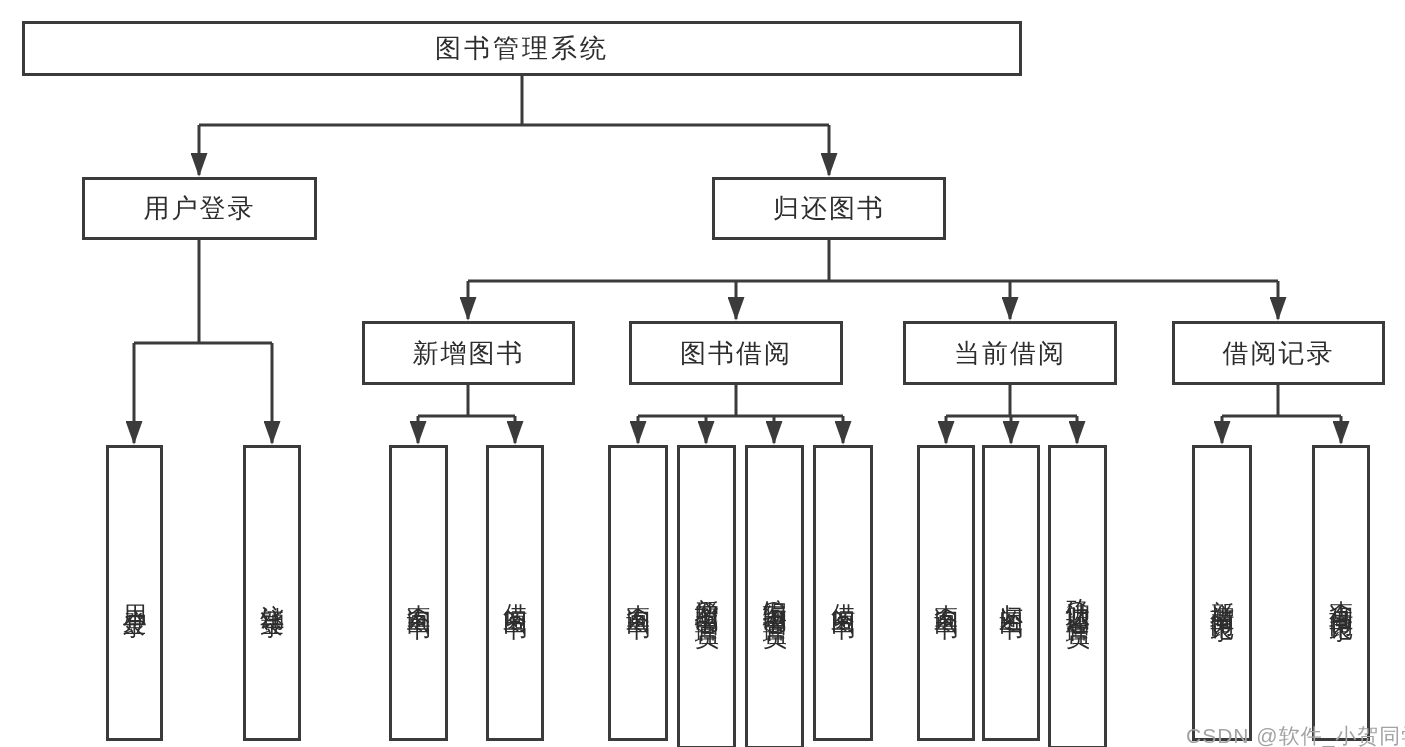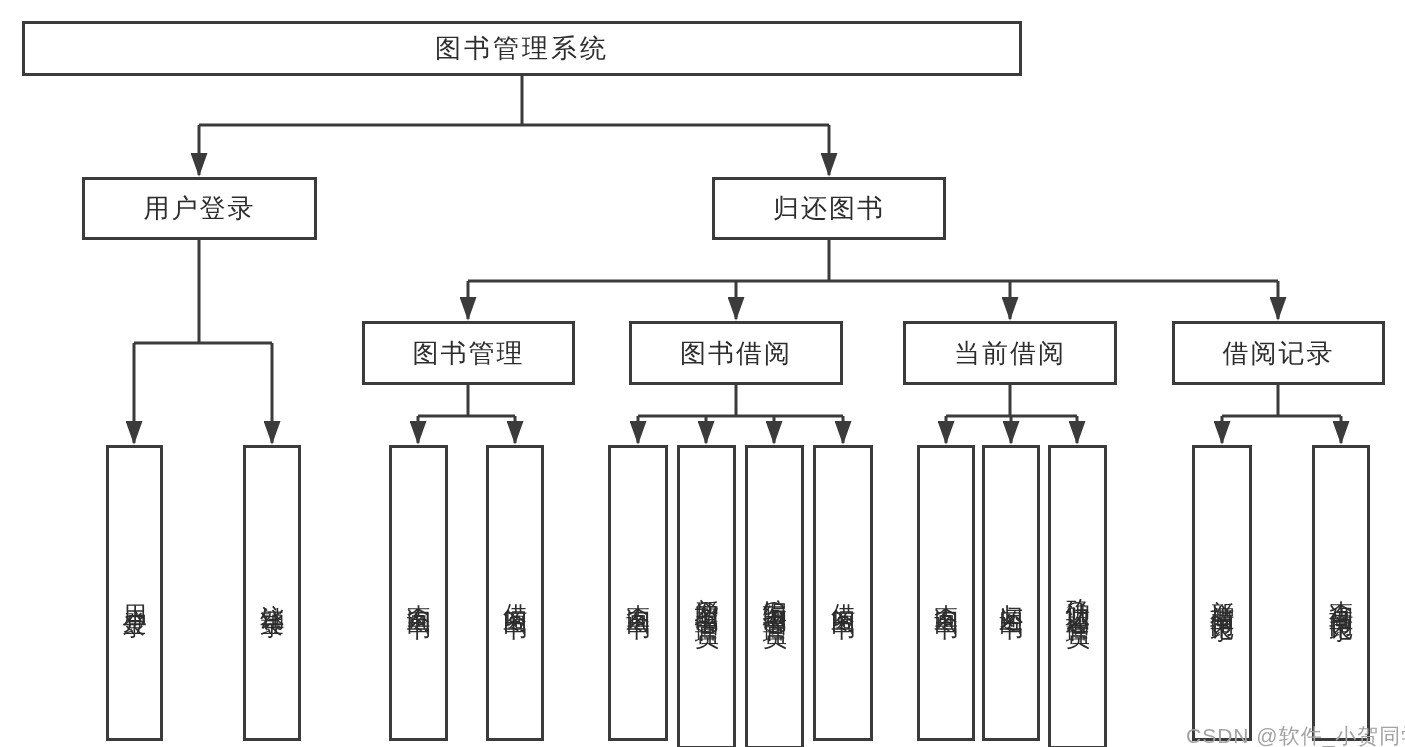--- a/index.html
+++ b/index.html
@@ -82,21 +82,21 @@
   </div>
 
   <div class="box" style="left:82px; top:169px; width:235px; height:63px;">
     <span class="hlabel">用户登录</span>
   </div>
   <div class="box" style="left:712px; top:169px; width:234px; height:63px;">
     <span class="hlabel">归还图书</span>
   </div>
 
   <div class="box" style="left:362px; top:313px; width:213px; height:64px;">
-    <span class="hlabel">图书管理</span>
+    <span class="hlabel">新增图书</span>
   </div>
   <div class="box" style="left:629px; top:313px; width:214px; height:64px;text-align:center;">
     <span class="hlabel">图书借阅</span>
   </div>
   <div class="box" style="left:1172px; top:313px; width:213px; height:64px;">
     <span class="hlabel">借阅记录</span>
   </div>
   <div class="box" style="left:903px; top:313px; width:214px; height:64px;">
     <span class="hlabel">当前借阅</span>
   </div>

